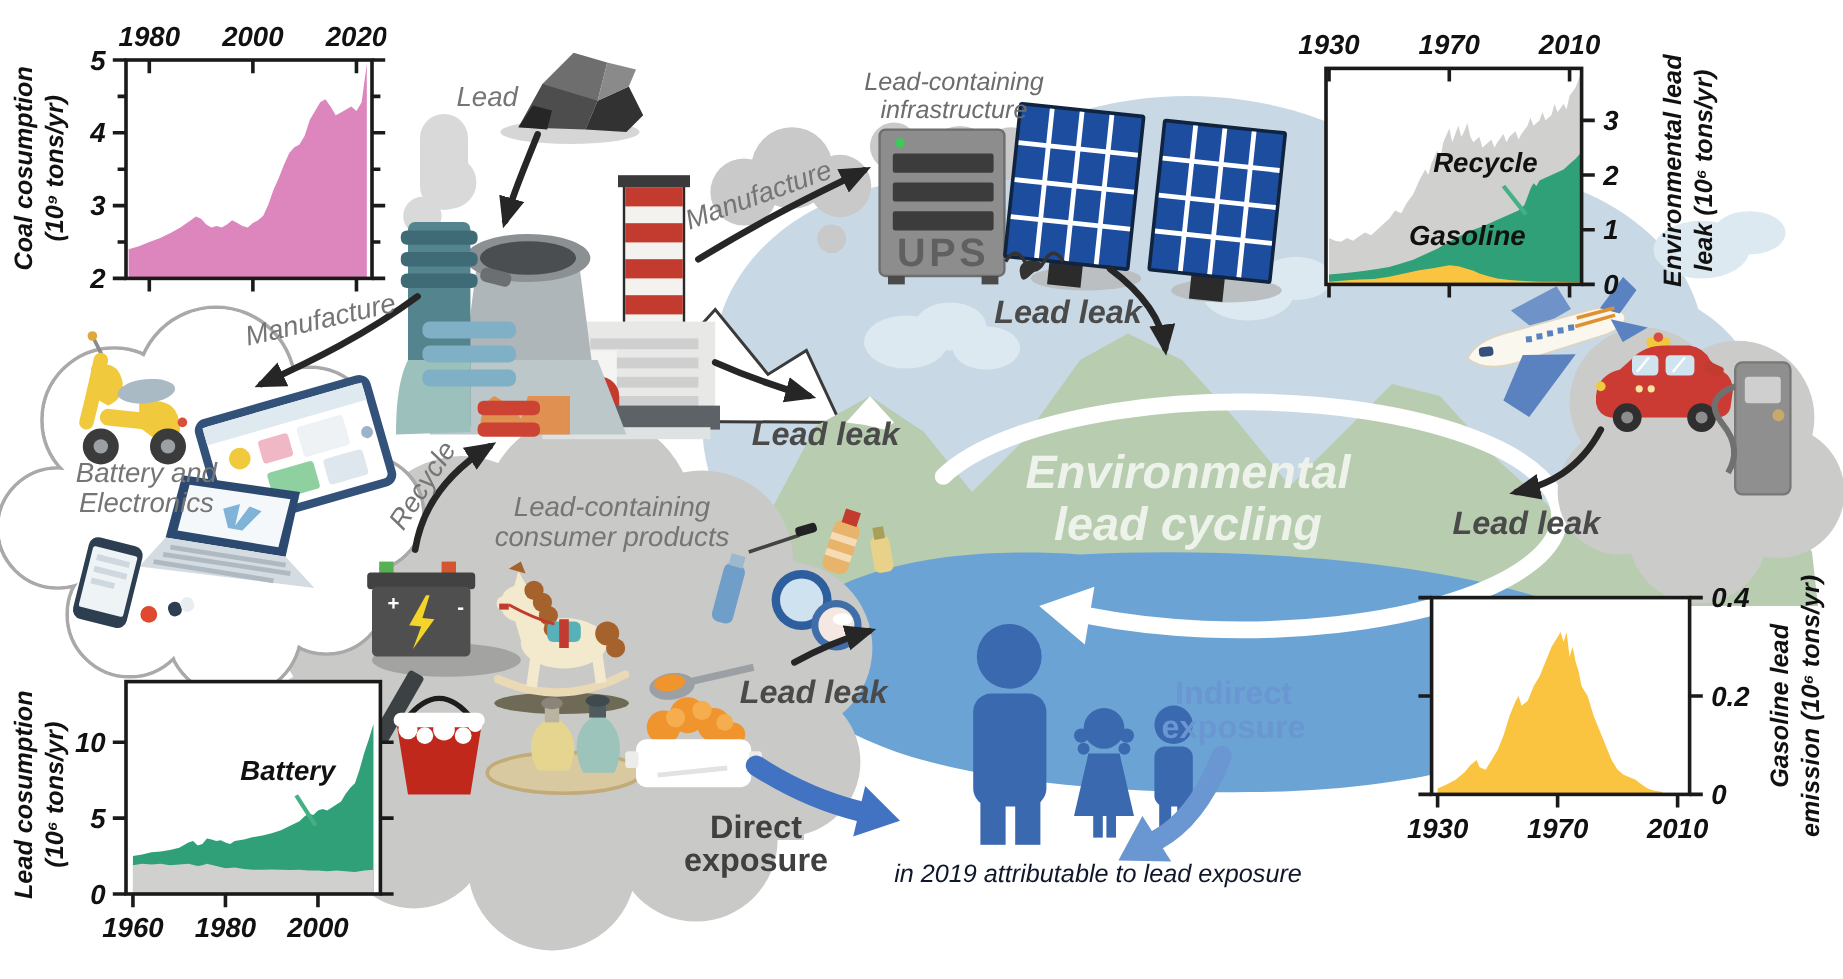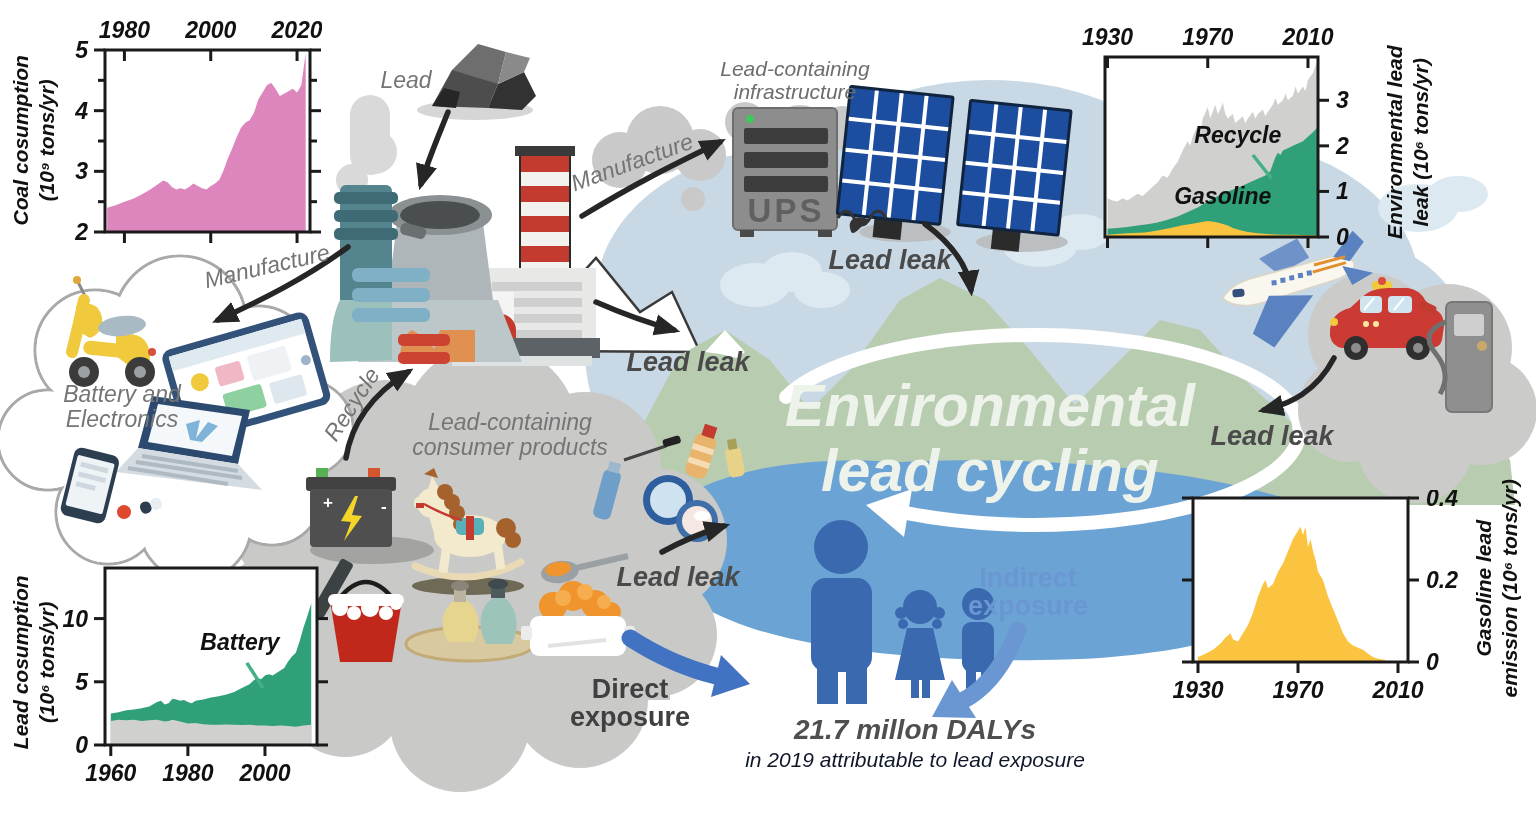--- a/index.html
+++ b/index.html
@@ -4,21 +4,21 @@
 <style>
   html,body{margin:0;padding:0;background:#fff;}
   #stage{position:relative;width:1536px;height:816px;overflow:hidden;background:#fff;
          font-family:"Liberation Sans","DejaVu Sans",sans-serif;}
   #scene{position:absolute;left:0;top:0;}
   .lbl{position:absolute;text-align:center;white-space:pre-line;line-height:1.08;}
   .lbl-gray{color:#757575;font-style:italic;font-size:23px;}
   .lbl-gray-sm{color:#6d6d6d;font-style:italic;font-size:21px;}
   .lead-leak{color:#4a4a4a;font-weight:bold;font-style:italic;font-size:27px;}
   .center-title{position:absolute;left:762px;top:374px;width:456px;text-align:center;
-      color:#edf3ea;font-weight:bold;font-style:italic;font-size:59px;line-height:1.1;white-space:pre-line;}
+      color:#edf3ea;font-weight:bold;font-style:italic;font-size:39px;line-height:1.1;white-space:pre-line;}
   .exposure{position:absolute;text-align:center;font-weight:bold;
       font-size:27px;line-height:1.02;white-space:pre-line;}
   .impact{position:absolute;left:705px;top:714px;width:420px;text-align:center;color:#4f4f4f;}
   .impact .big{font-weight:bold;font-style:italic;font-size:28px;line-height:1.12;}
   .impact .note{font-style:italic;font-size:21px;color:#0f172a;margin-top:3px;}
   .vtitle{position:absolute;text-align:center;transform:rotate(-90deg);
       font-style:italic;font-weight:bold;font-size:21px;line-height:1.25;color:#111;white-space:pre-line;}
   svg.chartsvg{position:absolute;}
   svg.chartsvg text{font-family:"Liberation Sans","DejaVu Sans",sans-serif;
       font-style:italic;font-weight:bold;font-size:23px;fill:#111;}
@@ -499,21 +499,20 @@
 <div class="lbl lead-leak" style="left:618px;top:348px;width:140px;">Lead leak</div>
 <div class="lbl lead-leak" style="left:820px;top:246px;width:140px;">Lead leak</div>
 <div class="lbl lead-leak" style="left:1202px;top:422px;width:140px;">Lead leak</div>
 <div class="lbl lead-leak" style="left:608px;top:563px;width:140px;">Lead leak</div>
 <div class="exposure" style="left:550px;top:676px;width:160px;color:#404040;">Direct
 exposure</div>
 <div class="exposure" style="left:948px;top:565px;width:160px;color:#6a96d2;">Indirect
 exposure</div>
 
 <div class="impact">
-  <div class="big">21.7 millon DALYs</div>
   <div class="note">in 2019 attributable to lead exposure</div>
 </div>
 
 <div class="vtitle" style="left:-86px;top:114px;width:240px;">Coal cosumption
 (10⁹ tons/yr)</div>
 <div class="vtitle" style="left:1273px;top:116px;width:270px;">Environmental lead
 leak (10⁶ tons/yr)</div>
 <div class="vtitle" style="left:-86px;top:636px;width:240px;">Lead cosumption
 (10⁶ tons/yr)</div>
 <div class="vtitle" style="left:1367px;top:562px;width:260px;">Gasoline lead

